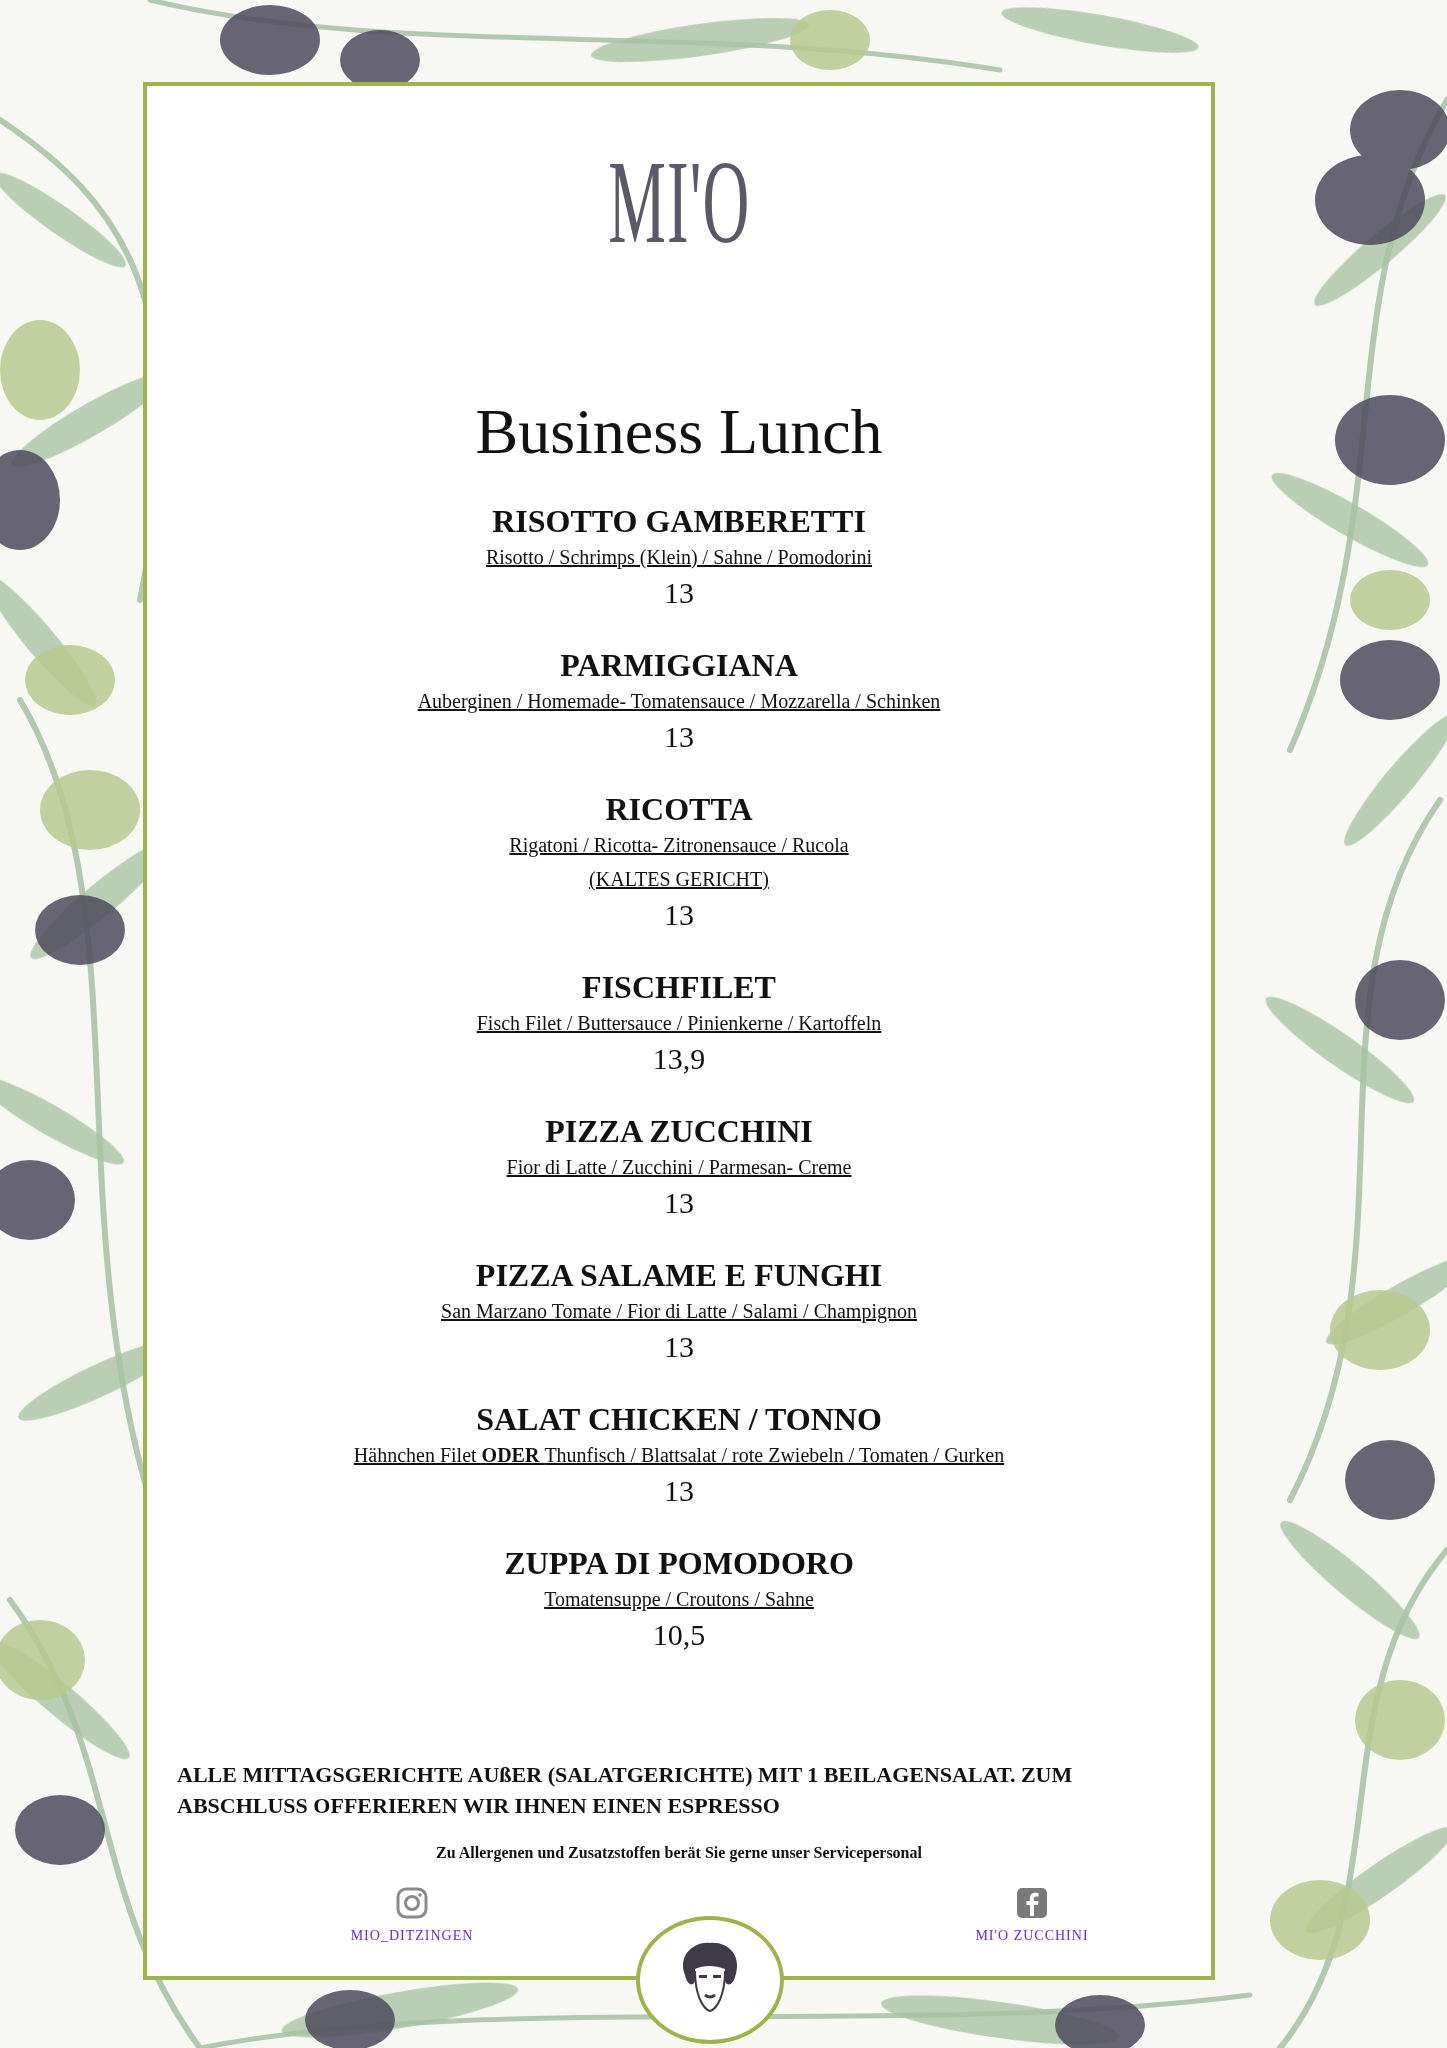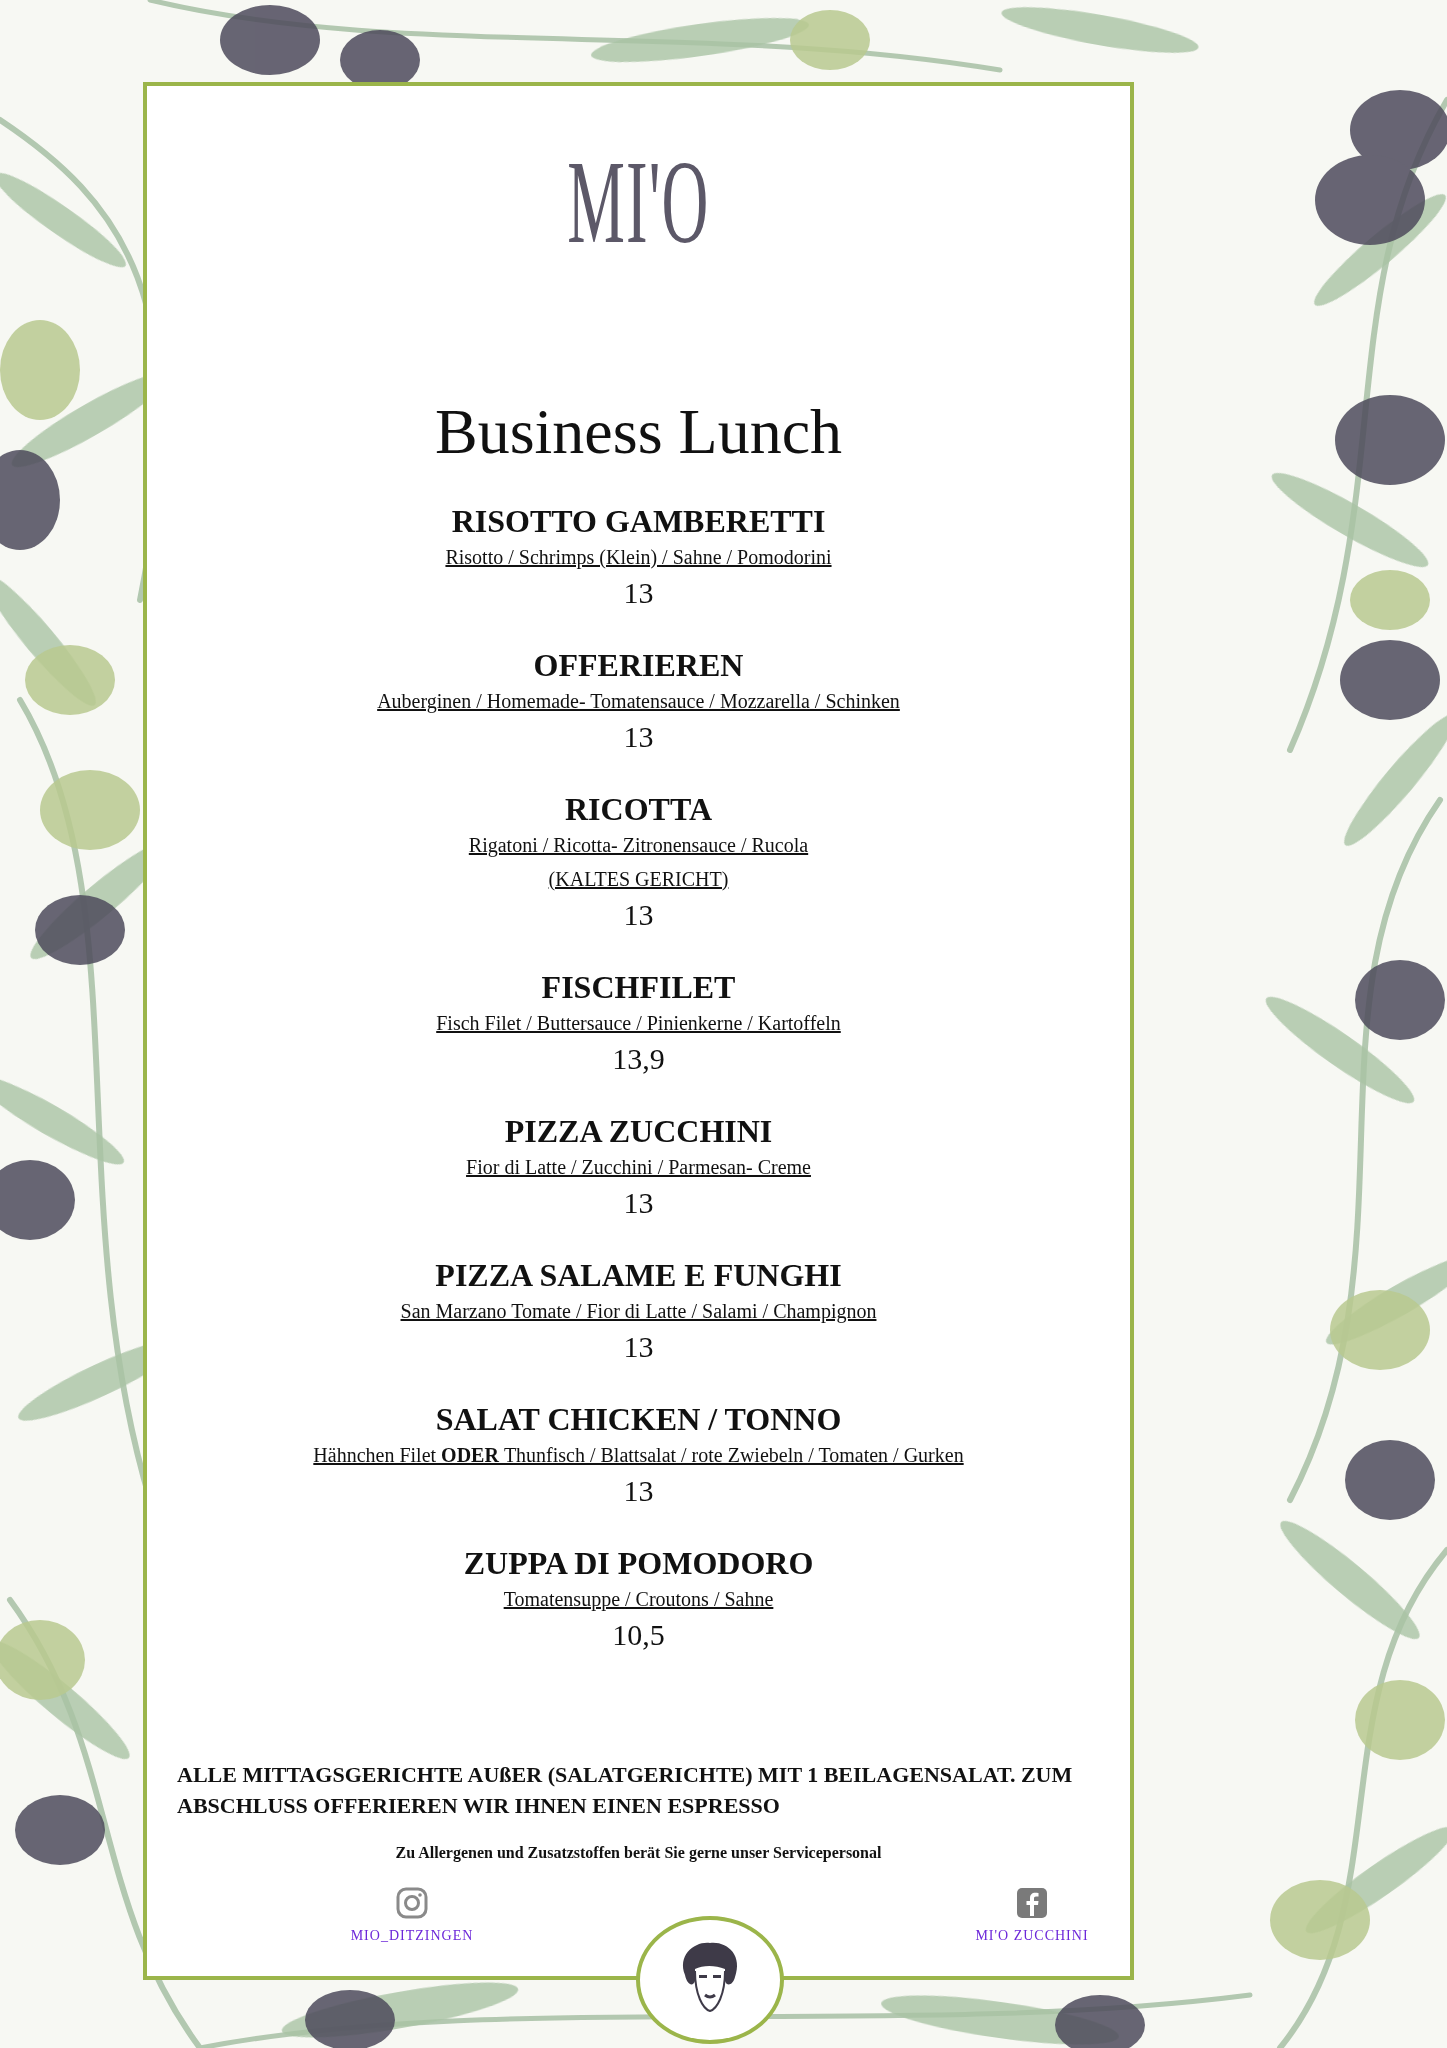--- a/index.html
+++ b/index.html
@@ -5,21 +5,21 @@
   html, body { margin:0; padding:0; }
   body {
     width:1447px; height:2048px; position:relative; overflow:hidden;
     background:#f7f8f3;
     font-family:"Liberation Serif", "DejaVu Serif", serif;
     color:#111;
   }
   .bg { position:absolute; inset:0; overflow:hidden; }
   .bg svg { position:absolute; left:0; top:0; }
   .frame {
-    position:absolute; left:143px; top:82px; width:991px; height:1898px;
+    position:absolute; left:143px; top:82px; width:1072px; height:1898px;
     background:#ffffff; border:4px solid #9bb54a; box-sizing:border-box;
   }
   .logo-wrap {
     position:absolute; left:0; right:0; top:58px; height:200px;
     display:flex; justify-content:center; align-items:flex-start;
   }
   .logo {
     font-family:"Liberation Serif", "DejaVu Serif", serif;
     font-size:118px; line-height:1; color:#5c5868;
     transform:scaleX(0.55); letter-spacing:2px; margin-top:0;
@@ -126,21 +126,21 @@
 
   <div class="title">Business Lunch</div>
 
   <div class="menu">
     <div class="item">
       <div class="item-name">RISOTTO GAMBERETTI</div>
       <div class="item-desc">Risotto / Schrimps (Klein) / Sahne / Pomodorini</div>
       <div class="item-price">13</div>
     </div>
     <div class="item">
-      <div class="item-name">OFFERIEREN</div>
+      <div class="item-name">PARMIGGIANA</div>
       <div class="item-desc">Auberginen / Homemade- Tomatensauce / Mozzarella / Schinken</div>
       <div class="item-price">13</div>
     </div>
     <div class="item">
       <div class="item-name">RICOTTA</div>
       <div class="item-desc">Rigatoni / Ricotta- Zitronensauce / Rucola</div>
       <div class="item-desc">(KALTES GERICHT)</div>
       <div class="item-price">13</div>
     </div>
     <div class="item">

